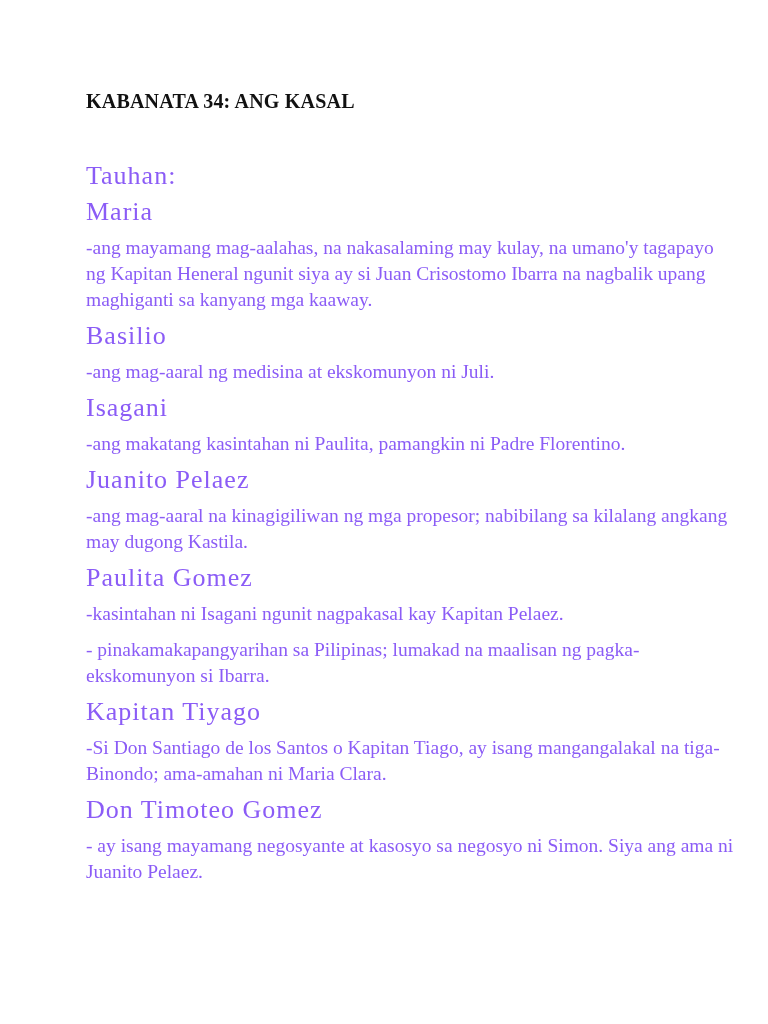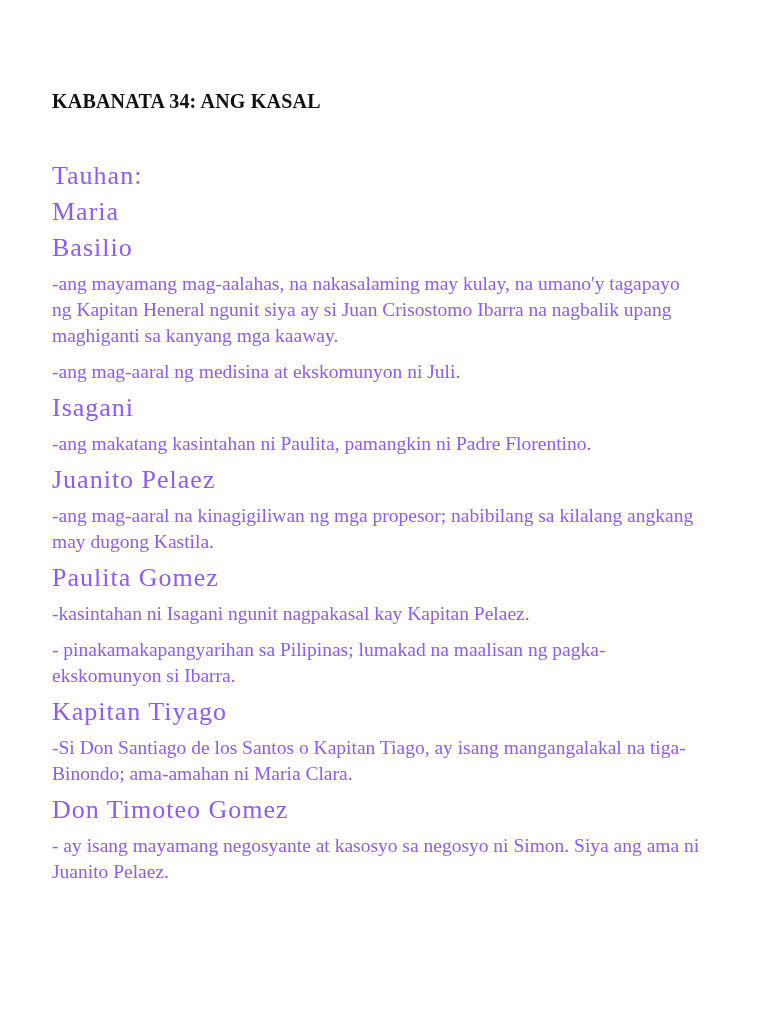--- a/index.html
+++ b/index.html
@@ -11,21 +11,21 @@
     width: 768px;
     height: 1024px;
     overflow: hidden;
     font-family: "Liberation Serif", "DejaVu Serif", serif;
   }
   .doc-page {
     box-sizing: border-box;
     width: 768px;
     height: 731px;
     background: #ffffff;
-    padding: 88px 28px 0 52px;
+    padding: 88px 28px 0 86px;
   }
   .doc-title {
     font-weight: bold;
     font-size: 20px;
     line-height: 26px;
     letter-spacing: 0.2px;
     color: #111111;
     margin: 0 0 49px 0;
   }
   .doc-body {
@@ -47,22 +47,22 @@
   }
 </style>
 </head>
 <body>
 
 <div class="doc-page">
   <h1 class="doc-title">KABANATA 34: ANG KASAL</h1>
   <div class="doc-body">
       <div class="block label">Tauhan:</div>
       <div class="block name">Maria</div>
+      <div class="block desc">-ang mayamang mag-aalahas, na nakasalaming may kulay, na umano'y tagapayo<br>ng Kapitan Heneral ngunit siya ay si Juan Crisostomo Ibarra na nagbalik upang<br>maghiganti sa kanyang mga kaaway.</div>
       <div class="block name">Basilio</div>
-      <div class="block desc">-ang mayamang mag-aalahas, na nakasalaming may kulay, na umano'y tagapayo<br>ng Kapitan Heneral ngunit siya ay si Juan Crisostomo Ibarra na nagbalik upang<br>maghiganti sa kanyang mga kaaway.</div>
       <div class="block desc">-ang mag-aaral ng medisina at ekskomunyon ni Juli.</div>
       <div class="block name">Isagani</div>
       <div class="block desc">-ang makatang kasintahan ni Paulita, pamangkin ni Padre Florentino.</div>
       <div class="block name">Juanito Pelaez</div>
       <div class="block desc">-ang mag-aaral na kinagigiliwan ng mga propesor; nabibilang sa kilalang angkang<br>may dugong Kastila.</div>
       <div class="block name">Paulita Gomez</div>
       <div class="block desc">-kasintahan ni Isagani ngunit nagpakasal kay Kapitan Pelaez.</div>
       <div class="block desc">- pinakamakapangyarihan sa Pilipinas; lumakad na maalisan ng pagka-<br>ekskomunyon si Ibarra.</div>
       <div class="block name">Kapitan Tiyago</div>
       <div class="block desc">-Si Don Santiago de los Santos o Kapitan Tiago, ay isang mangangalakal na tiga-<br>Binondo; ama-amahan ni Maria Clara.</div>

